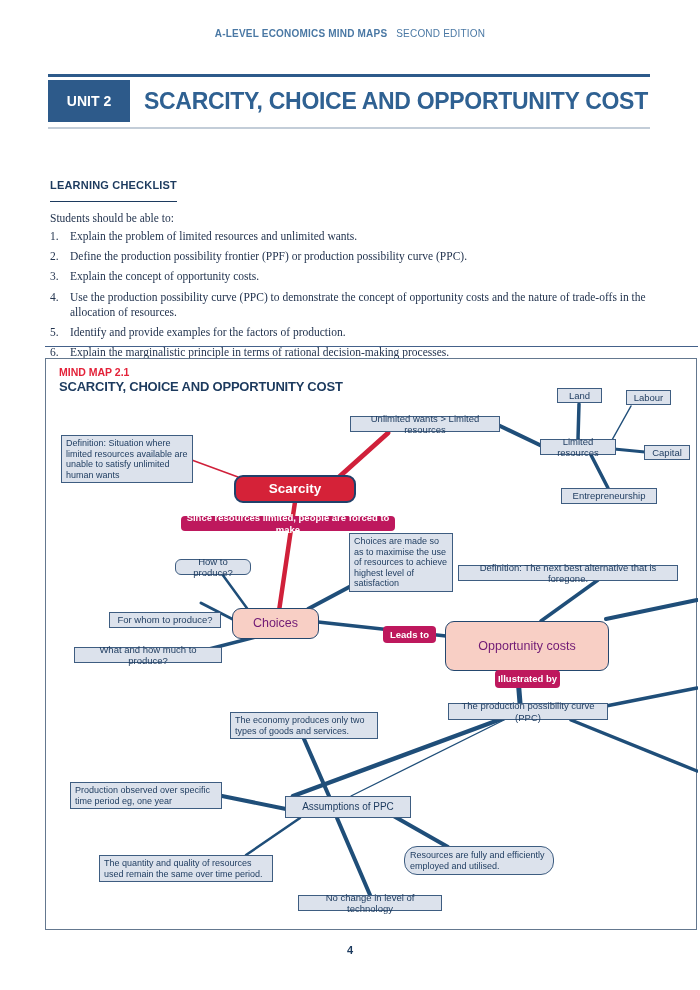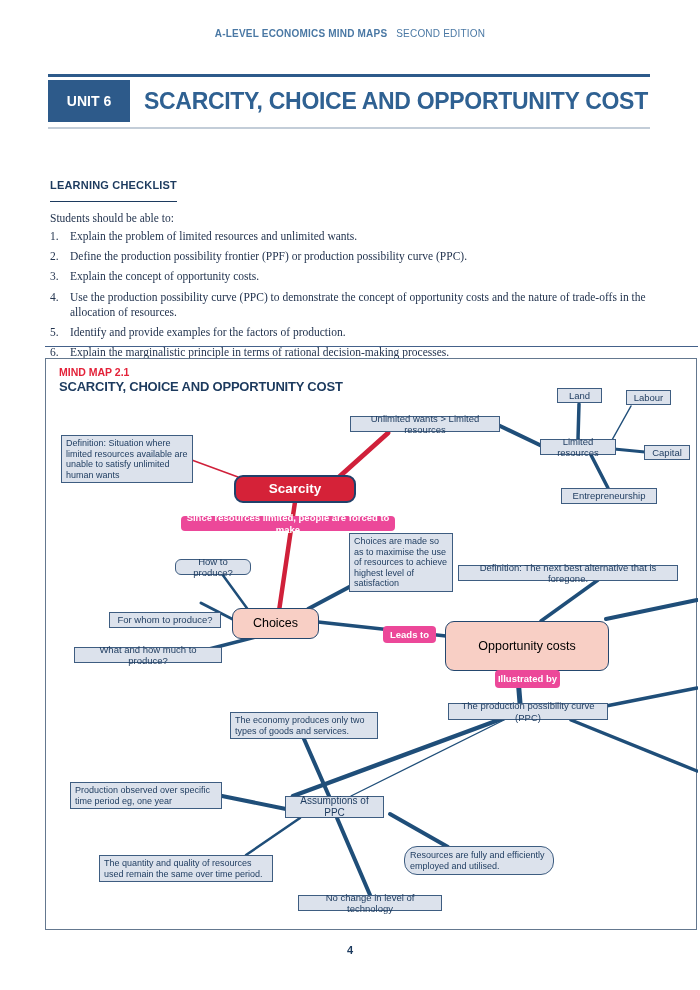--- a/index.html
+++ b/index.html
@@ -38,23 +38,23 @@
 
   #wires{position:absolute;left:0;top:0;width:652px;height:570px;}
   #wires line{stroke-linecap:round;}
   #wires .navy{stroke:#1f4e79;}
   #wires .red{stroke:#d0203a;}
 
   
   .node{position:absolute;box-sizing:border-box;font-size:9px;line-height:1.18;}
   .box{background:#dce2ec;border:1.4px solid #3e5d81;color:#1c3a5e;padding:2px 4px;}
   .ctr{text-align:center;display:flex;align-items:center;justify-content:center;font-size:9.5px;}
-  .dark{background:#ec4899;color:#ffffff;font-weight:bold;border-radius:4px;text-align:center;
+  .dark{background:#be185d;color:#ffffff;font-weight:bold;border-radius:4px;text-align:center;
         display:flex;align-items:center;justify-content:center;font-size:9.5px;}
-  .pink{background:#f8cfc5;border:1.8px solid #24476e;border-radius:9px;color:#000000;
+  .pink{background:#f8cfc5;border:1.8px solid #24476e;border-radius:9px;color:#701a75;
         display:flex;align-items:center;justify-content:center;font-size:12.5px;}
   .rednode{background:#d52238;border:2px solid #20406a;border-radius:9px;color:#ffffff;font-weight:bold;
         display:flex;align-items:center;justify-content:center;font-size:13.5px;}
 
   
   #n-def-scarcity{left:15px;top:76px;width:132px;}
   #n-scarcity{left:188px;top:116px;width:122px;height:28px;}
   #n-since{left:135px;top:157px;width:214px;height:15px;}
   #n-unlimited{left:304px;top:57px;width:150px;height:16px;}
   #n-land{left:511px;top:29px;width:45px;height:15px;}
@@ -67,21 +67,21 @@
   #n-forwhom{left:63px;top:253px;width:112px;height:16px;}
   #n-choices{left:186px;top:249px;width:87px;height:31px;}
   #n-whathow{left:28px;top:288px;width:148px;height:16px;}
   #n-leadsto{left:337px;top:267px;width:53px;height:17px;}
   #n-opp{left:399px;top:262px;width:164px;height:50px;}
   #n-def-opp{left:412px;top:206px;width:220px;height:16px;font-size:9.5px;}
   #n-illustrated{left:449px;top:311px;width:65px;height:18px;}
   #n-ppc{left:402px;top:344px;width:160px;height:17px;}
   #n-economy{left:184px;top:353px;width:148px;}
   #n-production{left:24px;top:423px;width:152px;}
-  #n-assumptions{left:239px;top:437px;width:99px;height:22px;font-size:10px;}
+  #n-assumptions{left:239px;top:437px;width:126px;height:22px;font-size:10px;}
   #n-quantity{left:53px;top:496px;width:174px;}
   #n-resources{left:358px;top:487px;width:150px;padding:3px 5px;border-radius:13px;}
   #n-nochange{left:252px;top:536px;width:144px;height:16px;}
 
   
   #pageno{position:absolute;left:0;top:944px;width:700px;text-align:center;
      font-size:11px;font-weight:bold;color:#1c3a5e;}
 </style>
 </head>
 <body>
@@ -89,21 +89,21 @@
 <div id="page">
 
   <div id="running-head">
     <span class="b">A-LEVEL ECONOMICS MIND MAPS</span>
     <span>&nbsp;</span>
     <span>SECOND EDITION</span>
   </div>
 
   <div id="banner">
     <div class="topline"></div>
-    <div class="unitbox">UNIT 6</div>
+    <div class="unitbox">UNIT 2</div>
     <div class="unittitle">SCARCITY, CHOICE AND OPPORTUNITY COST</div>
     <div class="botline"></div>
   </div>
 
   <div id="checklist">
     <h2>LEARNING CHECKLIST</h2>
     <p class="intro">Students should be able to:</p>
     <div class="item">
       <span class="num">1.</span>
       <span class="txt">Explain the problem of limited resources and unlimited wants.</span>

